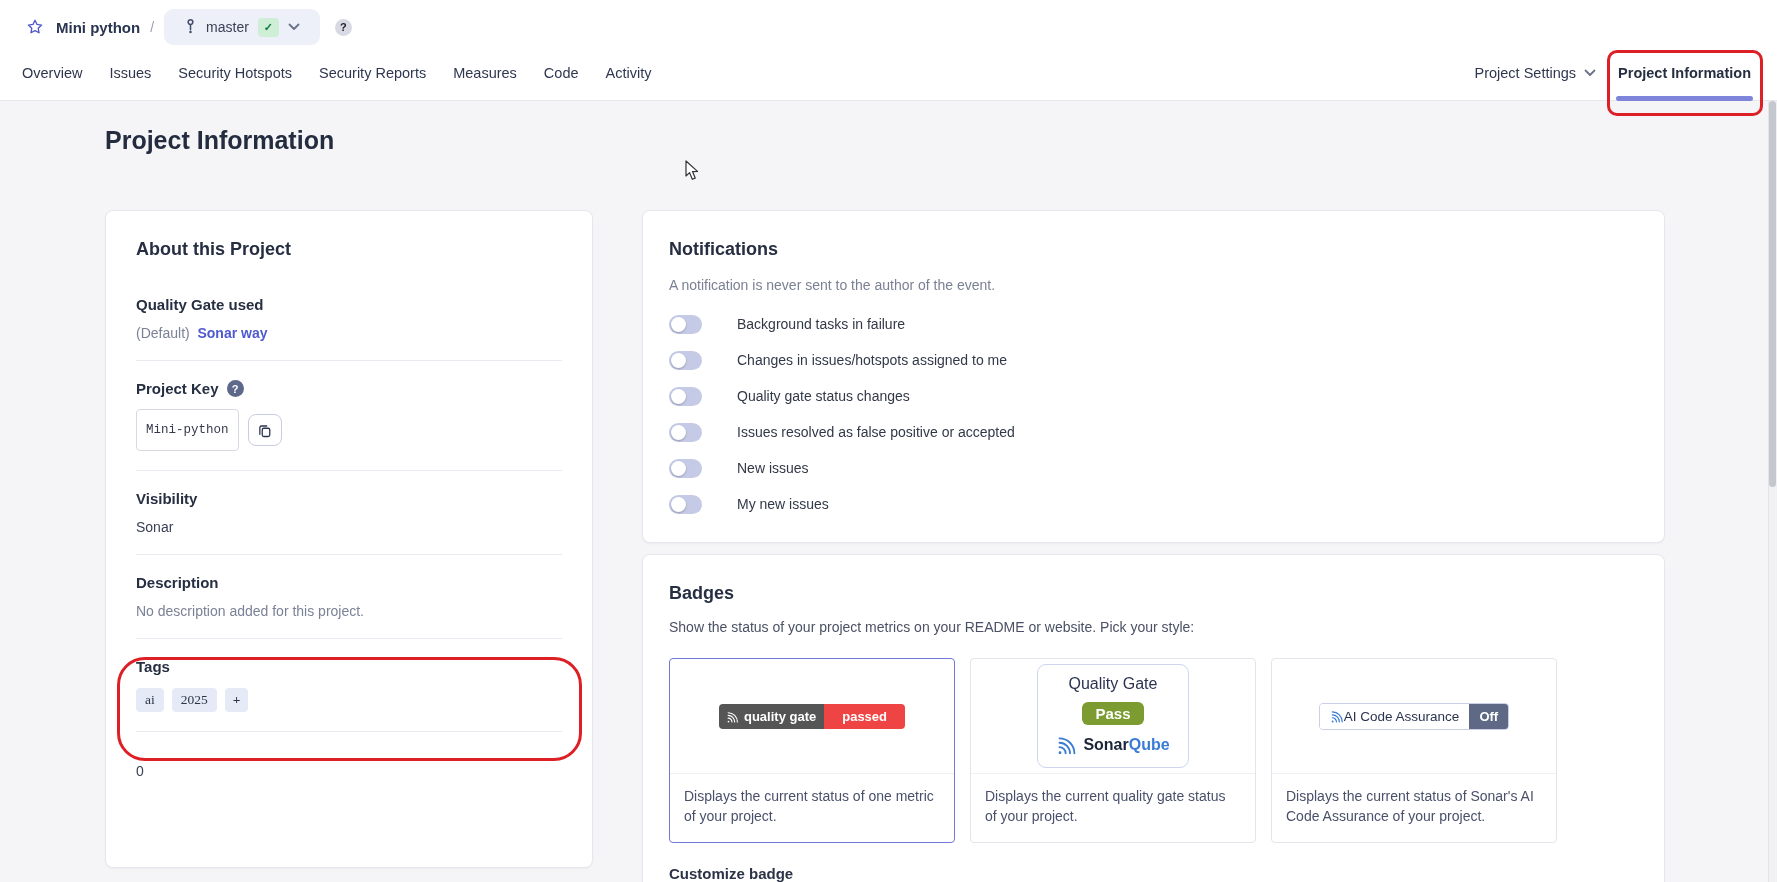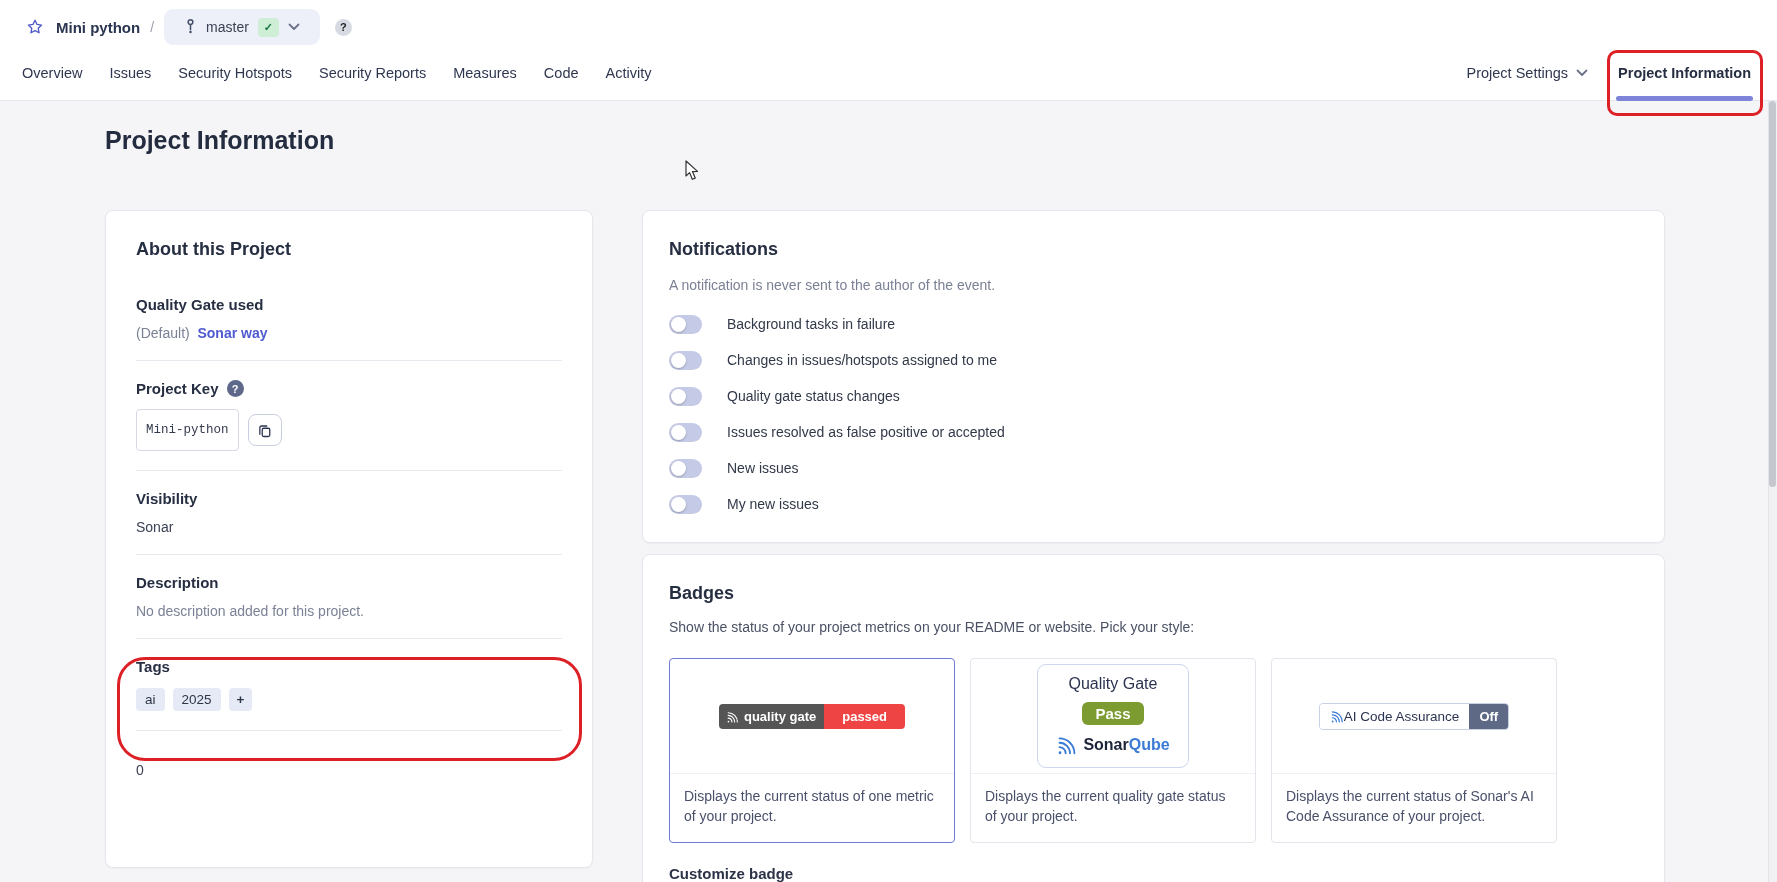--- a/index.html
+++ b/index.html
@@ -33,21 +33,21 @@
     width:17px; height:17px; border-radius:50%; background:#d8dae3;
     color:#1d1d1f; font-size:11px; font-weight:bold;
     display:flex; align-items:center; justify-content:center;
     margin-left:15px; cursor:pointer;
   }
   .nav-row {
     position:absolute; left:22px; right:26px; top:60px; height:26px;
     display:flex; align-items:center; gap:27px; font-size:14.5px; color:#2f3750;
   }
   .nav-tab { cursor:pointer; white-space:nowrap; }
-  .nav-right { margin-left:auto; display:flex; align-items:center; gap:30px; }
+  .nav-right { margin-left:auto; display:flex; align-items:center; gap:22px; }
   .nav-settings { display:flex; align-items:center; gap:8px; cursor:pointer; }
   .tab-active { position:relative; font-weight:bold; color:#262e42; cursor:pointer; }
   .tab-underline {
     position:absolute; left:-2px; right:-2px; top:31px; height:5px;
     background:#7d84da; border-radius:3px;
   }
   
   .annotation { position:absolute; border:3px solid #dd1f26; pointer-events:none; z-index:50; }
   .anno-tab   { left:1607px; top:50px;  width:156px; height:66px;  border-radius:10px; }
   .anno-tags  { left:117px;  top:657px; width:465px; height:104px; border-radius:28px; }
@@ -79,33 +79,33 @@
   }
   .key-row { display:flex; align-items:center; gap:9px; margin-top:12px; }
   .key-pill {
     font-family:"Liberation Mono", monospace; font-size:12.5px; color:#333a4d;
     border:1px solid #d6d9e4; border-radius:4px; padding:13px 9px; background:#fff;
   }
   .copy-btn {
     width:34px; height:32px; border:1px solid #c9cde0; border-radius:8px; background:#fff;
     display:flex; align-items:center; justify-content:center; cursor:pointer;
   }
-  .tags-row { display:flex; align-items:flex-start; gap:8px; margin-top:13px; }
+  .tags-row { display:flex; align-items:flex-start; gap:8px; margin-top:13px;font-family:Liberation Serif, serif; }
   .tag-pill {
     background:#e6eaf6; color:#2d3548; font-size:13.5px;
     padding:4px 9px; border-radius:4px; cursor:pointer;
   }
   .tag-add { padding:4px 8px; font-weight:bold; }
   .loc-label { font-size:15px; color:#262e42; }
   .loc-label b { font-weight:bold; }
   .loc-qualifier { font-weight:normal; font-size:14px; color:#3a4154; }
   
   .notif-note { margin-top:17px; font-size:14px; color:#7b8195; }
   .notif-list { margin-top:13px; }
-  .notif-row { height:36px; display:flex; align-items:center; gap:25px; }
+  .notif-row { height:36px; display:flex; align-items:center; gap:35px; }
   .toggle {
     width:33px; height:19px; border-radius:10px; background:#c5cae7;
     position:relative; cursor:pointer; flex:none;
   }
   .toggle .knob {
     position:absolute; left:2px; top:2px; width:15px; height:15px; border-radius:50%;
     background:#ffffff; box-shadow:0 1px 2px rgba(0,0,0,.25);
   }
   .notif-label { font-size:14px; color:#313848; }
   

